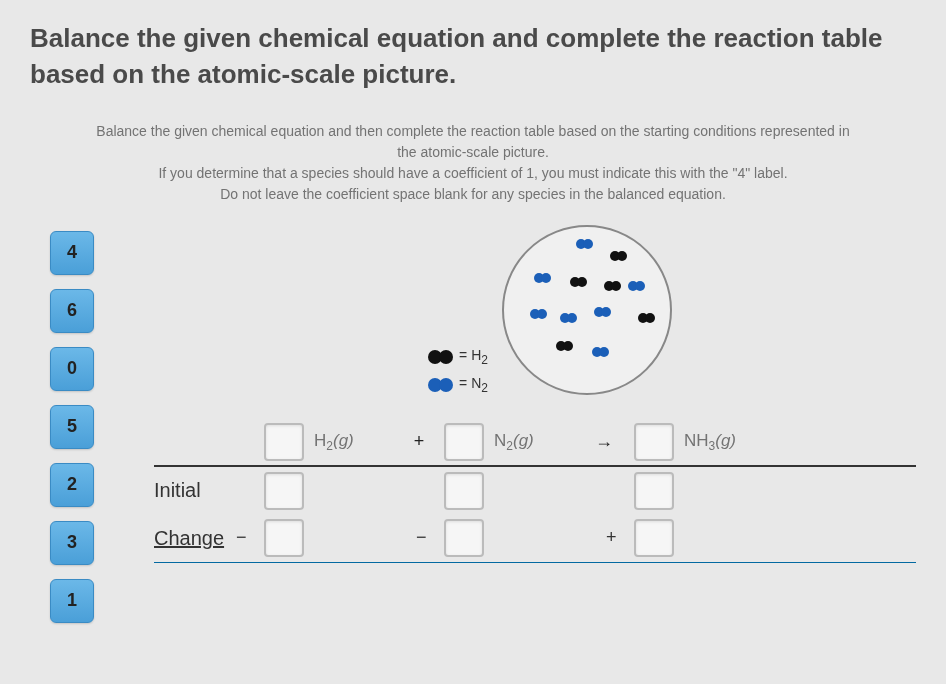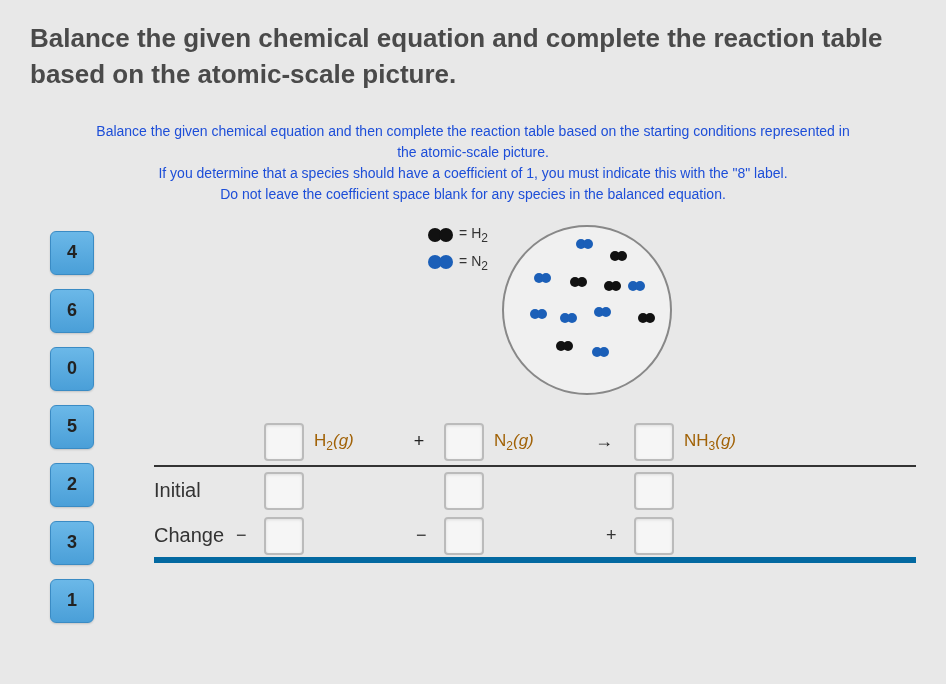--- a/index.html
+++ b/index.html
@@ -15,21 +15,21 @@
     .title {
       font-size: 26px;
       font-weight: bold;
       color: #4a4a4a;
       line-height: 1.4;
       margin-bottom: 28px;
     }
     .instructions {
       text-align: center;
       font-size: 14px;
-      color: #1d4ed8;
+      color: #737373;
       line-height: 1.5;
       margin: 0 60px 20px 60px;
     }
     .main-area {
       display: flex;
       gap: 30px;
     }
     .number-bank {
       display: flex;
       flex-direction: column;
@@ -51,21 +51,21 @@
       color: #222;
       cursor: grab;
       box-shadow: 0 1px 2px rgba(0,0,0,0.15);
     }
     .right-panel {
       flex: 1;
       position: relative;
     }
     .legend-diagram {
       display: flex;
-      align-items: flex-start;
+      align-items: flex-end;
       justify-content: center;
       gap: 14px;
       margin-bottom: 24px;
       margin-left: 60px;
     }
     .legend {
       display: flex;
       flex-direction: column;
       gap: 8px;
       font-size: 14px;
@@ -94,46 +94,46 @@
       margin-left: 30px;
       margin-top: 6px;
     }
     .eq-row {
       display: grid;
       grid-template-columns: 100px 60px 90px 30px 60px 90px 40px 60px 90px;
       align-items: center;
       height: 48px;
     }
     .eq-row.header { border-bottom: 2px solid #333; }
-    .eq-row.change-row { border-bottom: 6px solid #0369a1; }
+    .eq-row.change-row { border-bottom: 1px solid #0369a1; text-decoration: underline; }
     .rowlabel { font-size: 20px; color: #333; }
     .dropzone {
       width: 40px; height: 38px;
       border: 2px solid #bbb;
       border-radius: 4px;
       background: #f6f6f6;
       margin: 0 auto;
       box-shadow: inset 0 1px 3px rgba(0,0,0,0.1);
     }
     .species {
       font-size: 17px;
-      color: #a16207;
+      color: #737373;
     }
     .sub { font-size: 12px; vertical-align: sub; }
     .op { text-align: center; font-size: 18px; color: #222; }
     .sign { text-align: right; padding-right: 8px; font-size: 18px; }
   </style>
 </head>
 <body>
 
 <div class="title">Balance the given chemical equation and complete the reaction table based on the atomic-scale picture.</div>
 
 <div class="instructions">
   <div>Balance the given chemical equation and then complete the reaction table based on the starting conditions represented in the atomic-scale picture.</div>
-  <div>If you determine that a species should have a coefficient of 1, you must indicate this with the "8" label.</div>
+  <div>If you determine that a species should have a coefficient of 1, you must indicate this with the "4" label.</div>
   <div>Do not leave the coefficient space blank for any species in the balanced equation.</div>
 </div>
 
 <div class="main-area">
   <div class="number-bank">
     <div class="tile">4</div>
     <div class="tile">6</div>
     <div class="tile">0</div>
     <div class="tile">5</div>
     <div class="tile">2</div>

